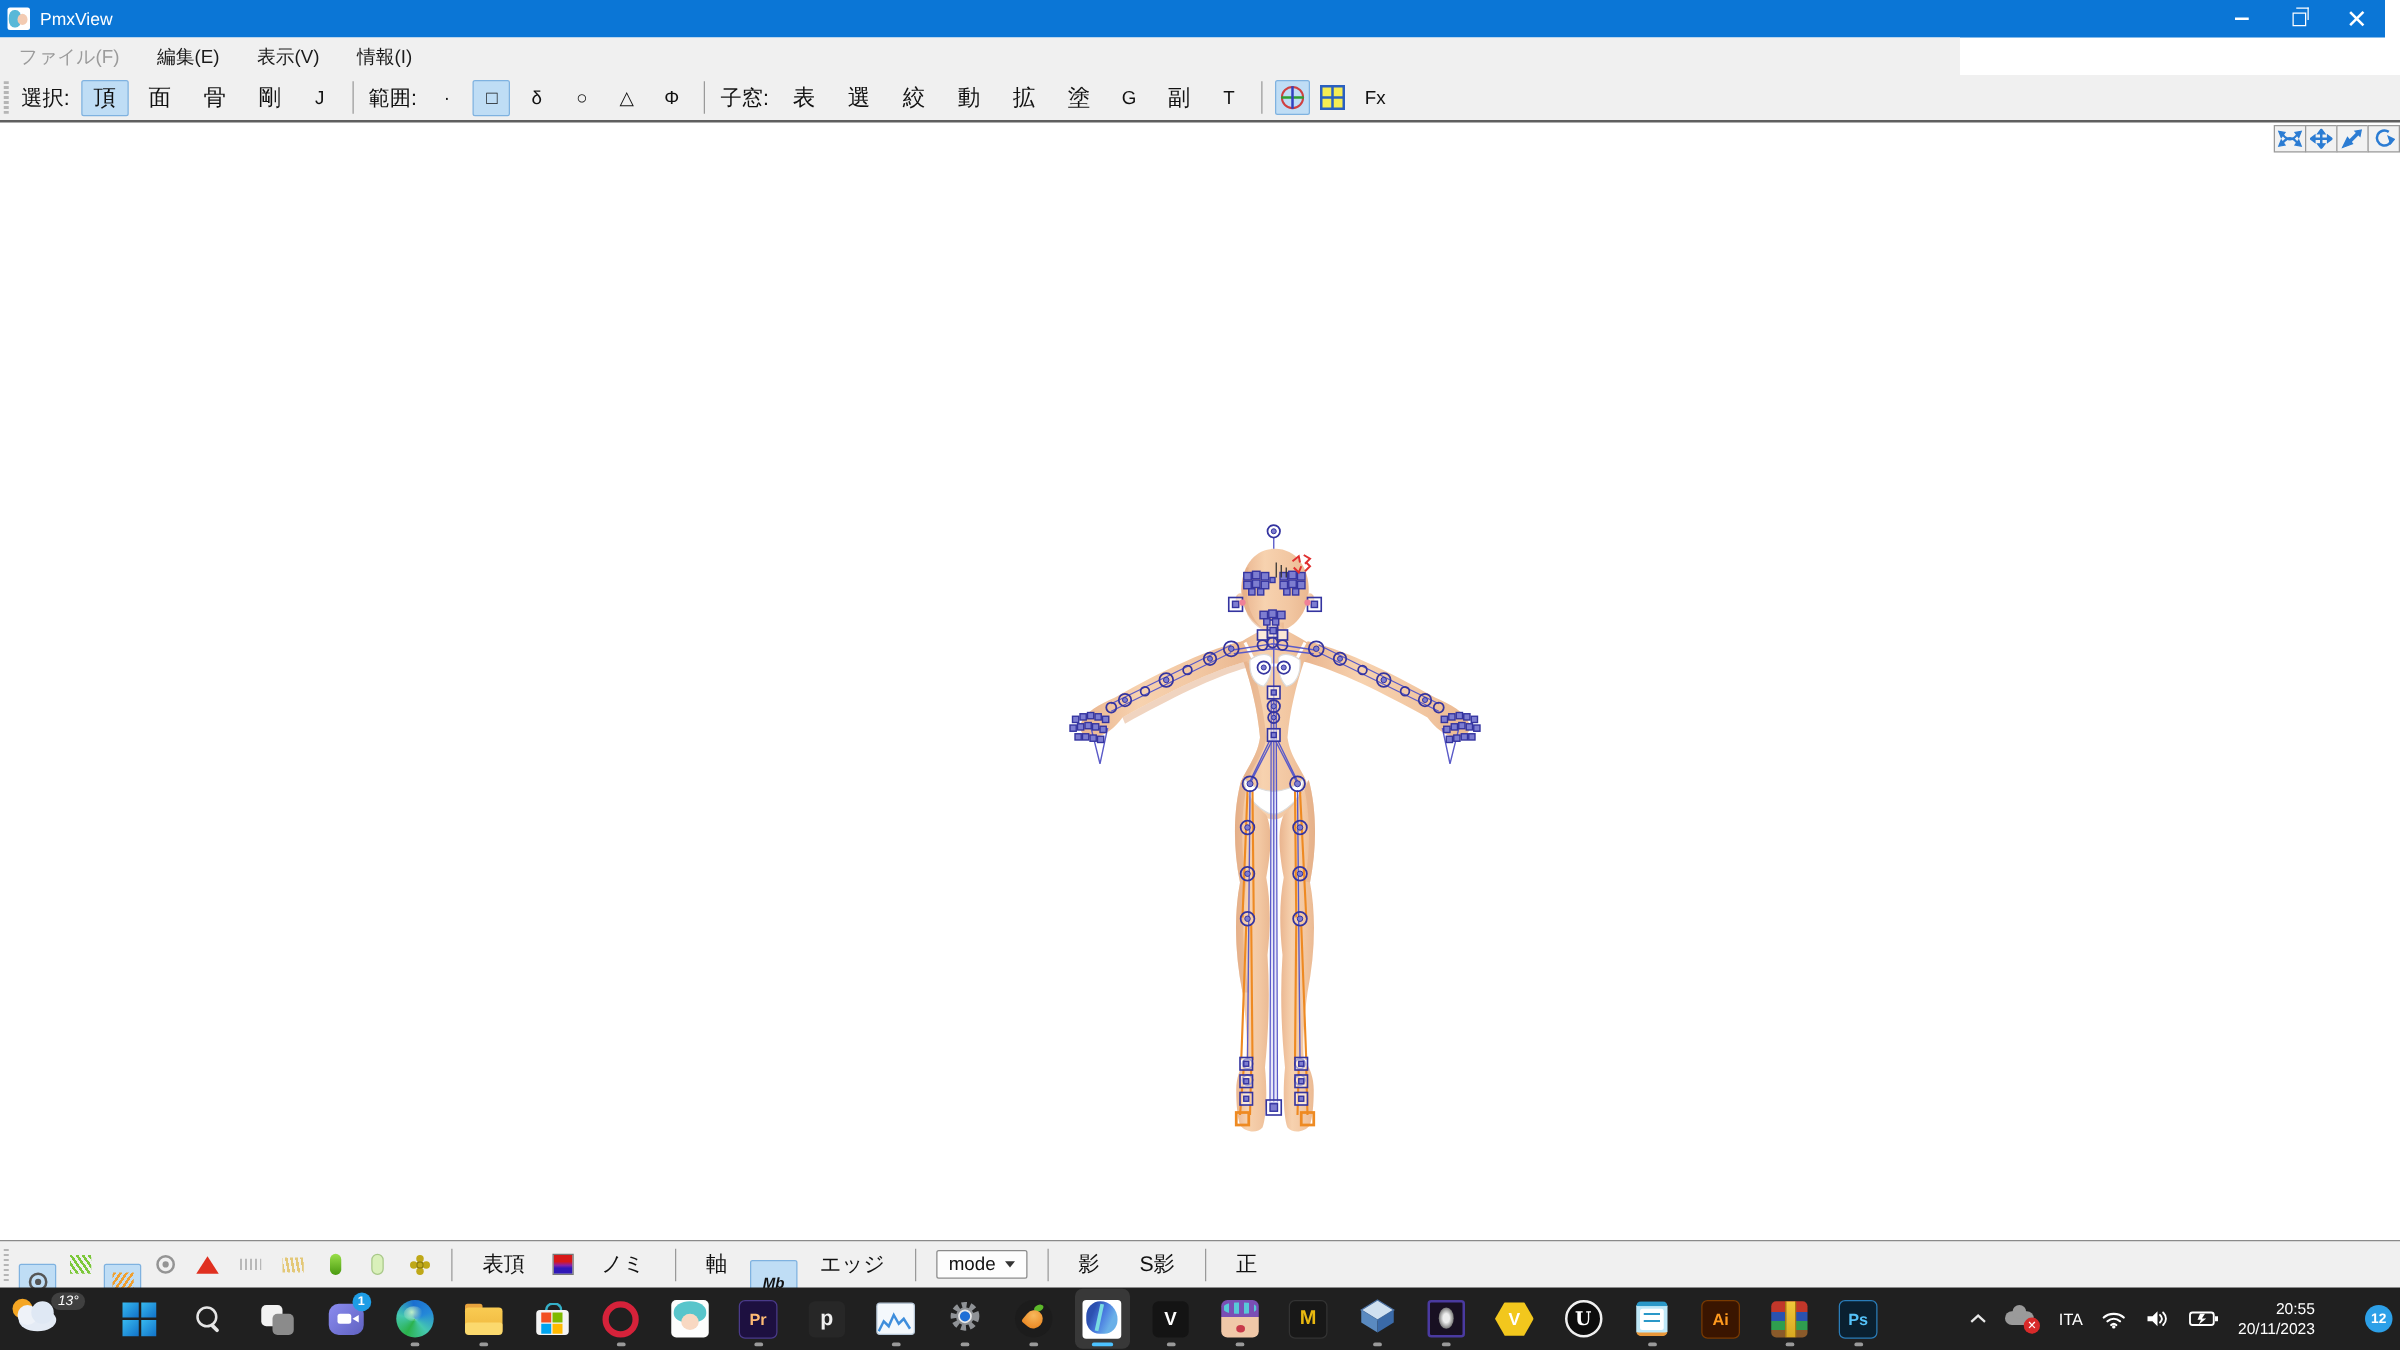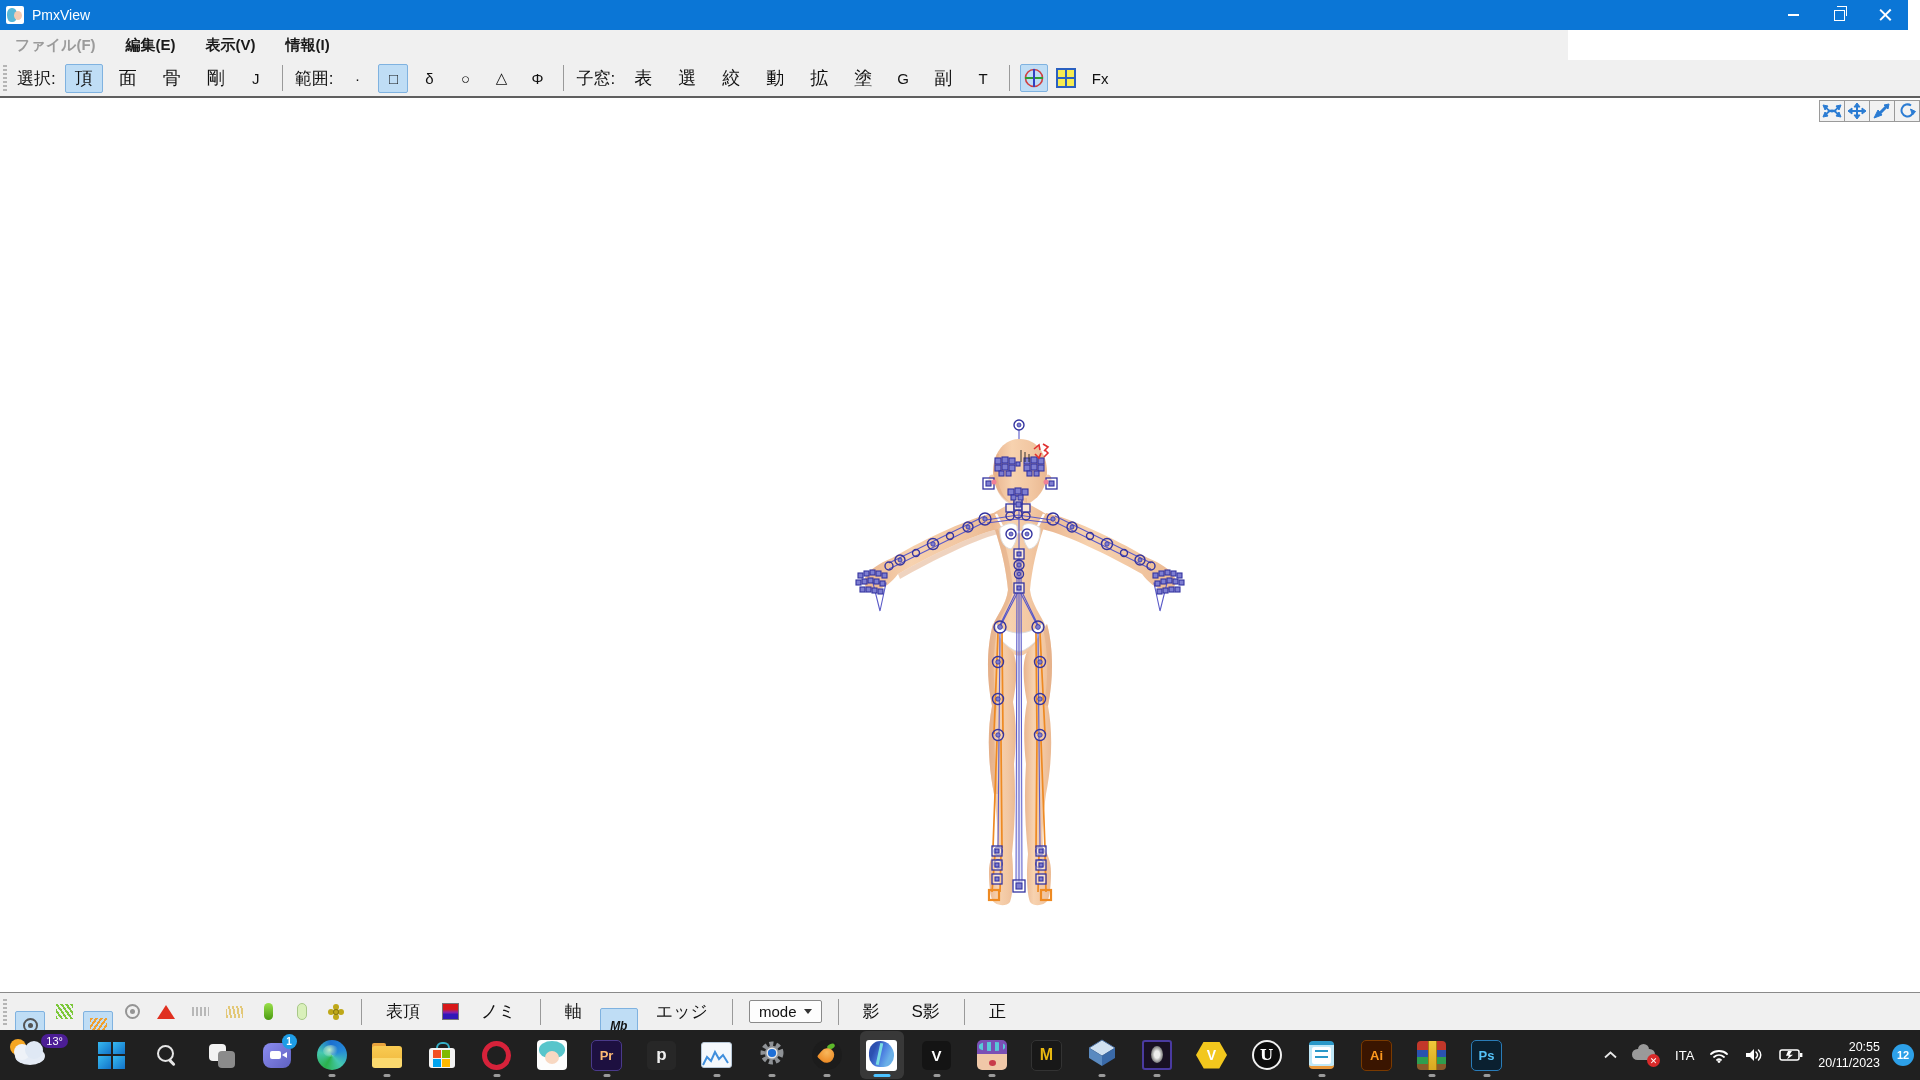--- a/index.html
+++ b/index.html
@@ -13,21 +13,21 @@
   #titlebar .ttl{font-size:14px;}
   #titlebar .spacer{flex:1;}
   .wc{width:46px;height:30px;display:flex;align-items:center;justify-content:center;position:relative;}
   .wc-min i{display:block;width:11px;height:2px;background:#fff;}
   .wc-res i{display:block;width:9px;height:9px;border:1.4px solid #fff;position:relative;background:#0b76d6;}
   .wc-res i::before{content:"";position:absolute;left:2px;top:-5px;width:9px;height:9px;border:1.4px solid #fff;border-bottom:none;border-left:none;}
   .wc-close i,.wc-close i::before{display:block;width:15px;height:1.8px;background:#fff;transform:rotate(45deg);}
   .wc-close i::before{content:"";transform:rotate(90deg);}
   
   #menubar{position:absolute;left:0;top:30px;width:1568px;height:30px;background:#f0f0f0;
-    display:flex;align-items:flex-start;font-size:15px;color:#1a1a1a;font-weight:bold;}
+    display:flex;align-items:flex-start;font-size:15px;color:#1a1a1a;}
   #menubar .mi{padding:0 15px;height:100%;display:flex;align-items:center;}
   #menubar .mi.dim{color:#9b9b9b;}
   
   #toolbar{position:absolute;left:0;top:60px;width:1920px;height:36px;background:#f0f0f0;
     display:flex;align-items:center;color:#111;}
   .grip{width:4px;height:26px;margin:0 6px 0 3px;
     background:repeating-linear-gradient(180deg,#b5b5b5 0 2px,transparent 2px 4px);}
   .tlabel{font-size:17px;margin:0 6px 0 4px;}
   .tb-btn{display:inline-flex;align-items:center;justify-content:center;height:27px;min-width:30px;
     padding:0 3px;margin:0 3px;font-size:18px;border:1px solid transparent;border-radius:2px;}
@@ -65,21 +65,21 @@
     box-shadow:5px 0 #bfa818,-5px 0 #bfa818,0 5px #bfa818,0 -5px #bfa818,0 0 0 1px #8a7a10 inset;}
   .bb-txt{font-size:17px;margin:0 16px;}
   .swatch{width:15px;height:15px;border:1px solid #777;background:linear-gradient(180deg,#d81818 35%,#8a20a8 55%,#3018b8 70%);margin:0 6px;}
   .mode-dd{display:flex;align-items:center;gap:7px;border:1px solid #8a8a8a;background:#fdfdfd;
     padding:2px 9px;font-size:15px;margin:0 8px;border-radius:2px;}
   .mode-dd .car{width:0;height:0;border-left:4px solid transparent;border-right:4px solid transparent;border-top:5px solid #333;}
   .mb-btn{font-size:12px;font-style:italic;font-weight:bold;padding:3px 4px;}
   
   #taskbar{position:absolute;left:0;top:1030px;width:1920px;height:50px;background:#202020;color:#fff;}
   #wx{position:absolute;left:6px;top:4px;width:64px;height:42px;}
-  #wx .badge{position:absolute;top:0;right:2px;background:#4c1d95;border-radius:9px;padding:1px 5px;font-size:11px;}
+  #wx .badge{position:absolute;top:0;right:2px;background:#404040;border-radius:9px;padding:1px 5px;font-size:11px;font-style:italic;}
   #apps{position:absolute;left:84px;top:0;height:50px;display:flex;align-items:center;}
   .tk{width:44px;height:48px;display:flex;align-items:center;justify-content:center;position:relative;margin:0 5.5px;border-radius:6px;}
   .tk .dot{position:absolute;bottom:2px;left:50%;transform:translateX(-50%);width:7px;height:3px;border-radius:2px;background:#9a9a9a;}
   .tk.active{background:#383838;}
   .tk.active .dot{width:17px;background:#4cc2ff;}
   .tk .nbadge{position:absolute;top:3px;right:2px;min-width:15px;height:15px;border-radius:8px;background:#1e9de6;
     color:#fff;font-size:10px;font-weight:bold;display:flex;align-items:center;justify-content:center;}
   .gl{display:flex;align-items:center;justify-content:center;font-weight:bold;border-radius:5px;}
   .ic-start{width:27px;height:27px;display:grid;grid-template-columns:1fr 1fr;grid-template-rows:1fr 1fr;gap:2px;}
   .ic-start i{background:linear-gradient(135deg,#36b9f0,#1272c8);}
@@ -136,21 +136,21 @@
   .ic-ai{width:29px;height:29px;background:#3a1500;border:1px solid #7a3a00;color:#ff9a1e;font-size:13px;}
   .ic-rar{width:29px;height:29px;border-radius:4px;overflow:hidden;position:relative;
     background:linear-gradient(180deg,#c2372a 30%,#2a52b0 30% 55%,#2f9e4f 55% 78%,#8a5a2a 78%);}
   .ic-rar::after{content:"";position:absolute;left:11px;top:0;width:7px;bottom:0;background:linear-gradient(#f0c83a,#d8a820);border-left:1px solid #a87a10;border-right:1px solid #a87a10;}
   .ic-ps{width:29px;height:29px;background:#0a2030;border:1.5px solid #2a7cb8;color:#55c2f8;font-size:13px;}
   #tray{position:absolute;right:6px;top:0;height:50px;display:flex;align-items:center;gap:9px;}
   .tr-it{display:flex;align-items:center;justify-content:center;height:40px;padding:0 3px;}
   .tr-txt{font-size:13px;}
   .clock{display:flex;flex-direction:column;align-items:flex-end;font-size:12.5px;line-height:1.3;}
   .nbadge-big{width:22px;height:22px;border-radius:50%;background:#2da0e8;color:#fff;font-size:11px;font-weight:bold;
-    display:flex;align-items:center;justify-content:center;}
+    display:flex;align-items:center;justify-content:center;margin-left:28px;}
   .od{position:relative;width:28px;height:20px;}
   .od .cl{position:absolute;left:0;top:4px;width:23px;height:11px;background:#9a9a9a;border-radius:7px;}
   .od .cl::before{content:"";position:absolute;left:6px;top:-5px;width:11px;height:11px;background:#9a9a9a;border-radius:50%;}
   .od .err{position:absolute;right:0;bottom:-2px;width:13px;height:13px;background:#d82a2a;border-radius:50%;
     color:#fff;font-size:9px;display:flex;align-items:center;justify-content:center;}
 </style>
 </head>
 <body>
 
 <div id="titlebar">

